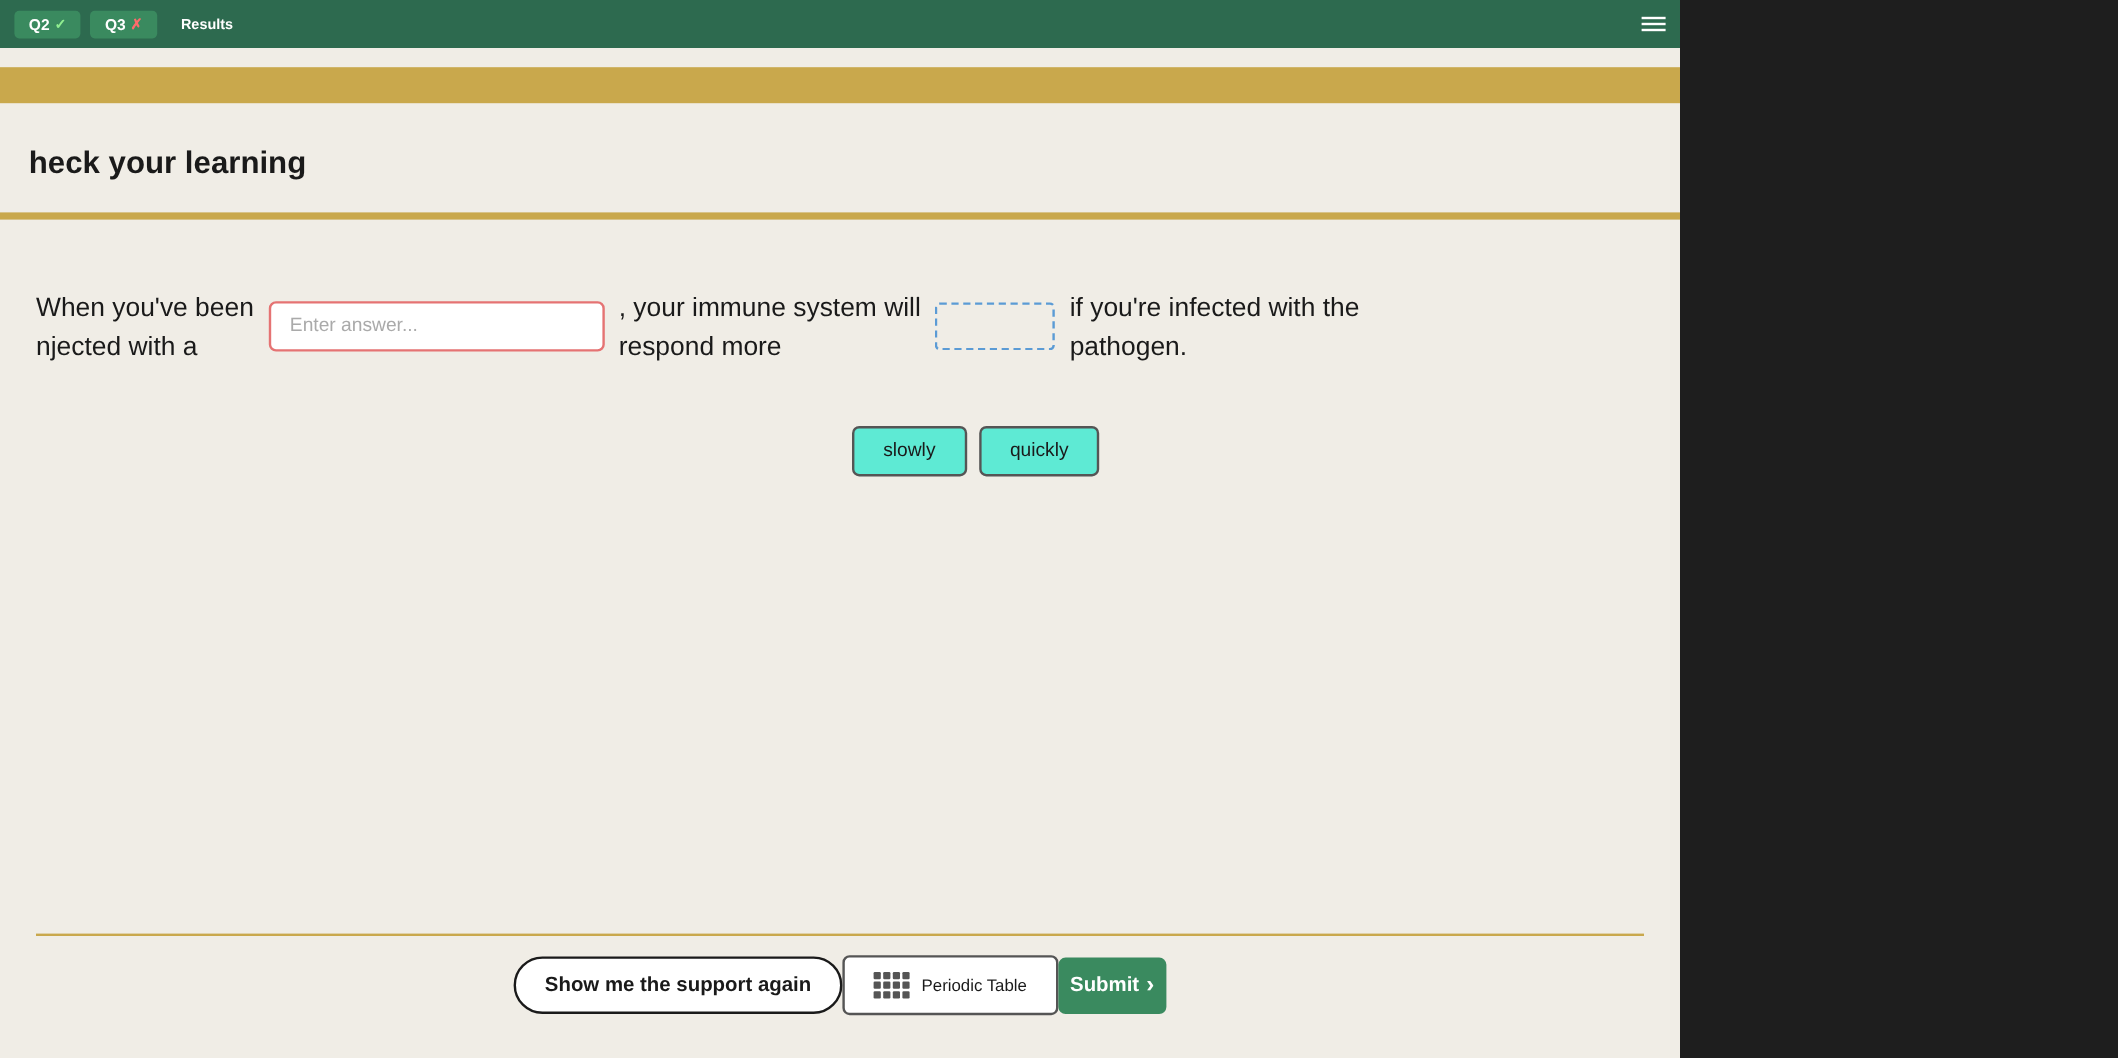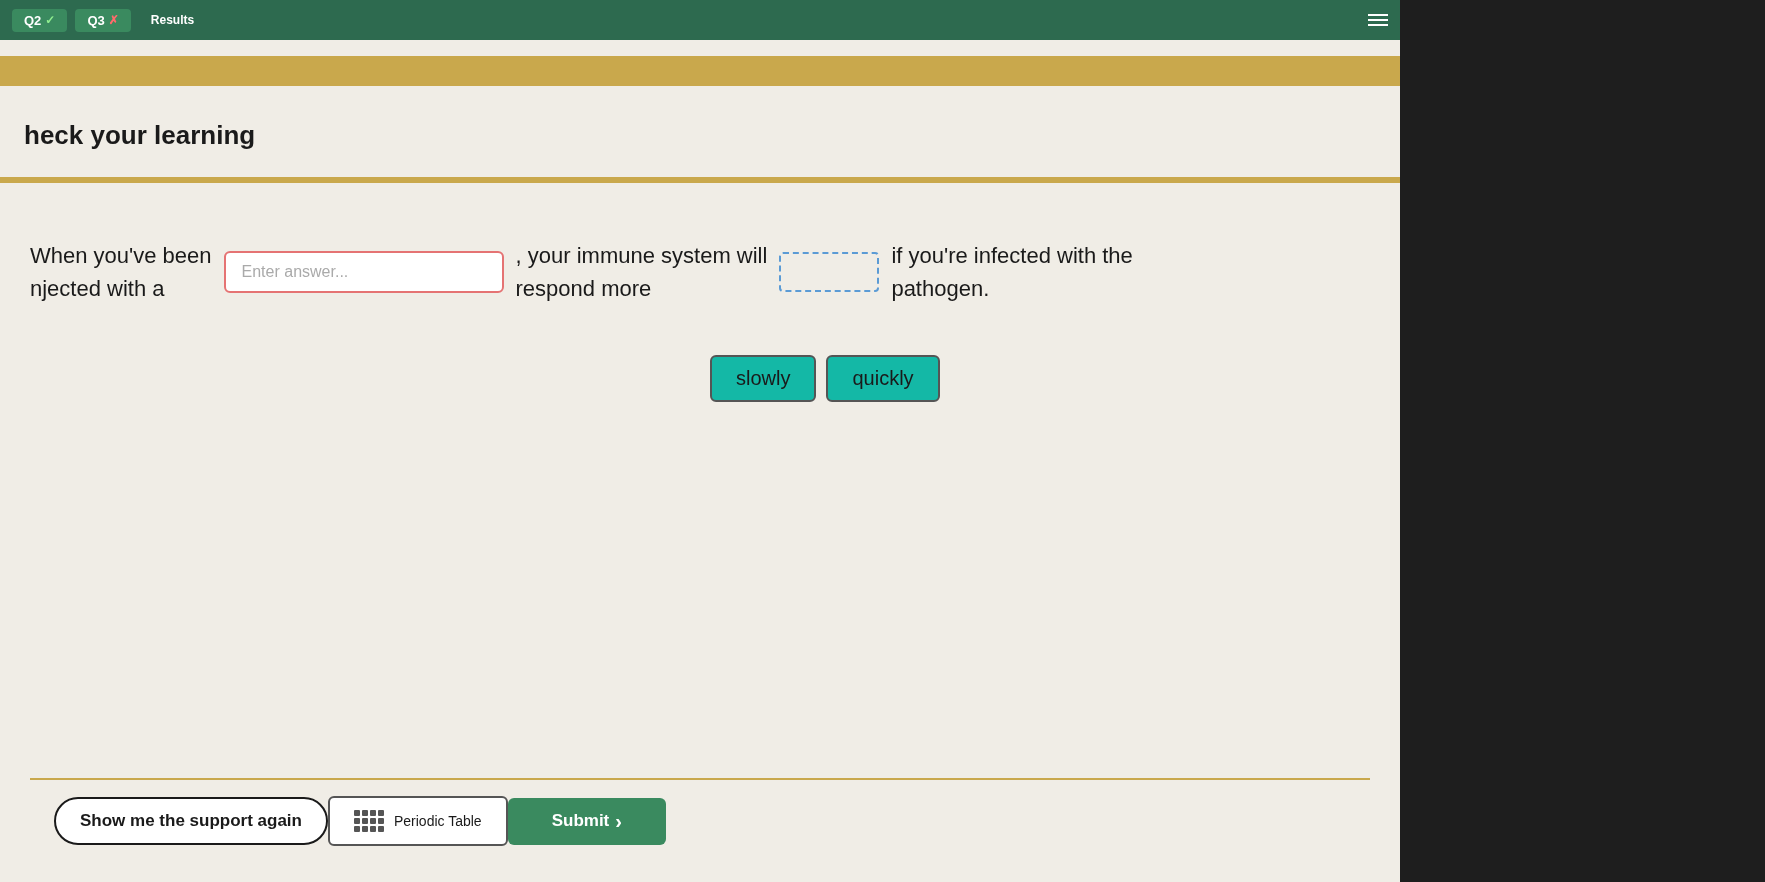--- a/index.html
+++ b/index.html
@@ -153,32 +153,32 @@
       display: flex;
       gap: 10px;
       margin-top: 20px;
       margin-left: 680px;
     }
 
     .word-choice-btn {
       border: 2px solid #555;
       border-radius: 6px;
       padding: 10px 24px;
-      font-size: 20px;
-      background: #14b8a6;
+      font-size: 16px;
+      background: #5eead4;
       color: #1a1a1a;
       cursor: pointer;
       font-weight: normal;
     }
 
     
     .bottom-bar {
       display: flex;
       align-items: center;
-      justify-content: flex-start;
+      justify-content: center;
       padding: 16px 24px;
       border-top: 2px solid #c9a84c;
       background-color: #f0ede6;
       flex-shrink: 0;
     }
 
     .show-support-btn {
       border: 2px solid #1a1a1a;
       border-radius: 24px;
       padding: 12px 24px;
@@ -214,21 +214,21 @@
       height: 6px;
       background-color: #555;
       border-radius: 1px;
     }
 
     .submit-btn {
       background-color: #3a8a5f;
       color: white;
       border: none;
       border-radius: 6px;
-      padding: 12px 44px;
+      padding: 12px 10px;
       font-size: 17px;
       cursor: pointer;
       display: flex;
       align-items: center;
       gap: 6px;
       font-weight: bold;
     }
 
     
     .right-side {

